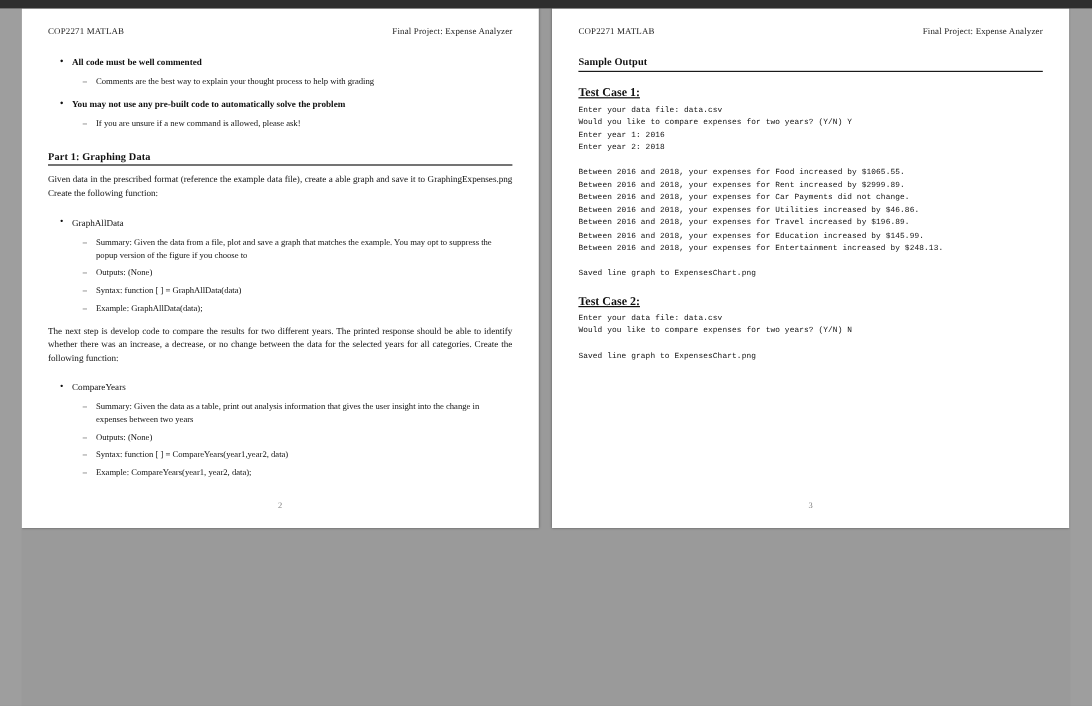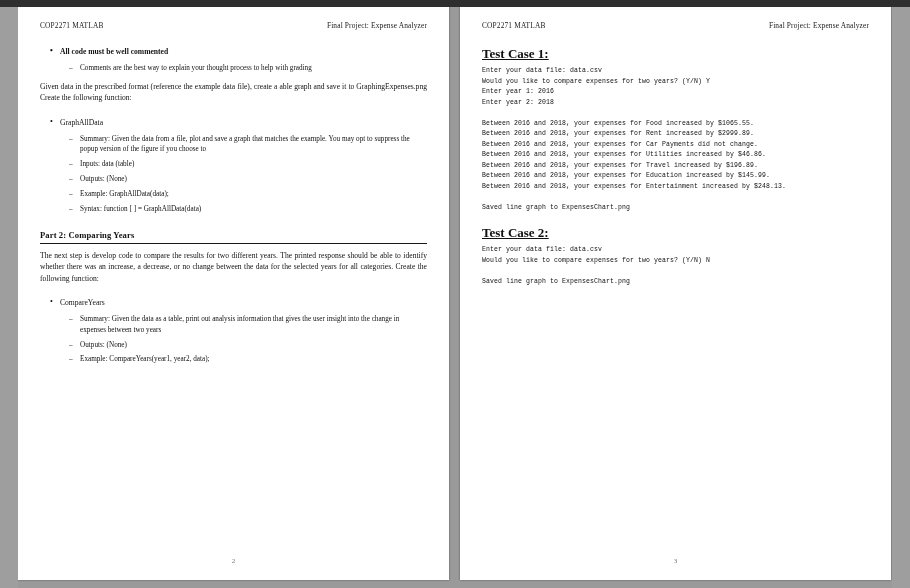--- a/index.html
+++ b/index.html
@@ -55,21 +55,21 @@
     left: 18px;
     width: 874px;
     height: 581px;
     display: flex;
     gap: 11px;
     background: transparent;
   }
   .page {
     position: relative;
     width: 431px;
-    height: 573px;
+    height: 433px;
     background: #ffffff;
     box-sizing: border-box;
     padding: 14px 22px 16px 22px;
     box-shadow: 0 0 2px rgba(0,0,0,0.45);
     overflow: hidden;
   }
   .pg-head {
     display: flex;
     justify-content: space-between;
     font-size: 7.4px;
@@ -132,21 +132,21 @@
     letter-spacing: 0.1px;
   }
   p.body {
     font-size: 7.6px;
     line-height: 1.5;
     margin: 6px 0 8px 0;
     color: #111;
     text-align: justify;
   }
   .tc-title {
-    font-size: 13px;
+    font-size: 10px;
     font-weight: bold;
     color: #111;
     text-decoration: underline;
     margin: 12px 0 4px 0;
   }
   pre.mono {
     font-family: "Liberation Mono", monospace;
     font-size: 6.5px;
     line-height: 1.62;
     margin: 0;
@@ -182,61 +182,68 @@
         <span>Final Project: Expense Analyzer</span>
       </div>
 
       <ul class="lvl1">
         <li class="bold">
           <span>All code must be well commented</span>
           <ul class="lvl2">
             <li>Comments are the best way to explain your thought process to help with grading</li>
           </ul>
         </li>
+        <li class="bold">
+          <span>You may not use any pre-built code to automatically solve the problem</span>
+          <ul class="lvl2">
+            <li>If you are unsure if a new command is allowed, please ask!</li>
+          </ul>
+        </li>
       </ul>
 
+      <h2 class="sec">Part 1: Graphing Data</h2>
       <p class="body"><span>Given data in the prescribed format (reference the example data file), create a able graph and save it to </span><span class="it">GraphingExpenses.png</span><span> Create the following function:</span></p>
 
       <ul class="lvl1">
         <li>
           <span>GraphAllData</span>
           <ul class="lvl2">
             <li><span>Summary:</span><span> Given the data from a file, plot and save a graph that matches the example. You may opt to suppress the popup version of the figure if you choose to</span></li>
-            <li><span>Inputs:</span><span> data (</span><span class="it">table</span><span>)</span></li>
             <li><span>Outputs:</span><span> (</span><span class="it">None</span><span>)</span></li>
+            <li><span>Syntax:</span><span> function [ ] = GraphAllData(data)</span></li>
             <li><span>Example:</span><span> GraphAllData(data);</span></li>
-            <li><span>Syntax:</span><span> function [ ] = GraphAllData(data)</span></li>
           </ul>
         </li>
       </ul>
 
-      <h2 class="sec">Part 2: Comparing Years</h2>
       <p class="body">The next step is develop code to compare the results for two different years. The printed response should be able to identify whether there was an increase, a decrease, or no change between the data for the selected years for all categories. Create the following function:</p>
 
       <ul class="lvl1">
         <li>
           <span>CompareYears</span>
           <ul class="lvl2">
             <li><span>Summary:</span><span> Given the data as a table, print out analysis information that gives the user insight into the change in expenses between two years</span></li>
             <li><span>Outputs:</span><span> (</span><span class="it">None</span><span>)</span></li>
+            <li><span>Syntax:</span><span> function [ ] = CompareYears(year1,year2, data)</span></li>
             <li><span>Example:</span><span> CompareYears(year1, year2, data);</span></li>
           </ul>
         </li>
       </ul>
 
       <div class="pg-num">2</div>
     </div>
 
     <div class="page">
 
       <div class="pg-head">
         <span>COP2271 MATLAB</span>
         <span>Final Project: Expense Analyzer</span>
       </div>
 
+      <h2 class="sec">Sample Output</h2>
 
       <div class="tc-title">Test Case 1:</div>
       <pre class="mono">Enter your data file: data.csv
 Would you like to compare expenses for two years? (Y/N) Y
 Enter year 1: 2016
 Enter year 2: 2018
 
 Between 2016 and 2018, your expenses for Food increased by $1065.55.
 Between 2016 and 2018, your expenses for Rent increased by $2999.89.
 Between 2016 and 2018, your expenses for Car Payments did not change.

